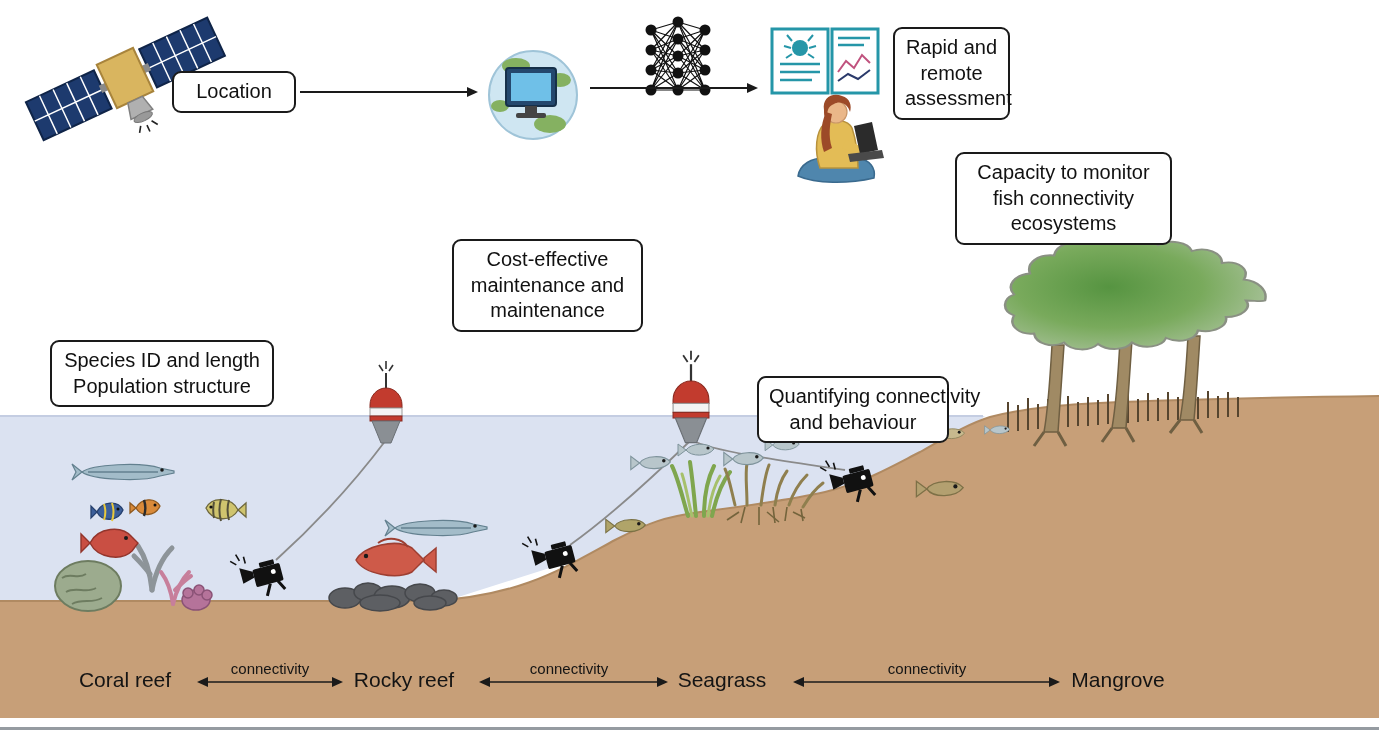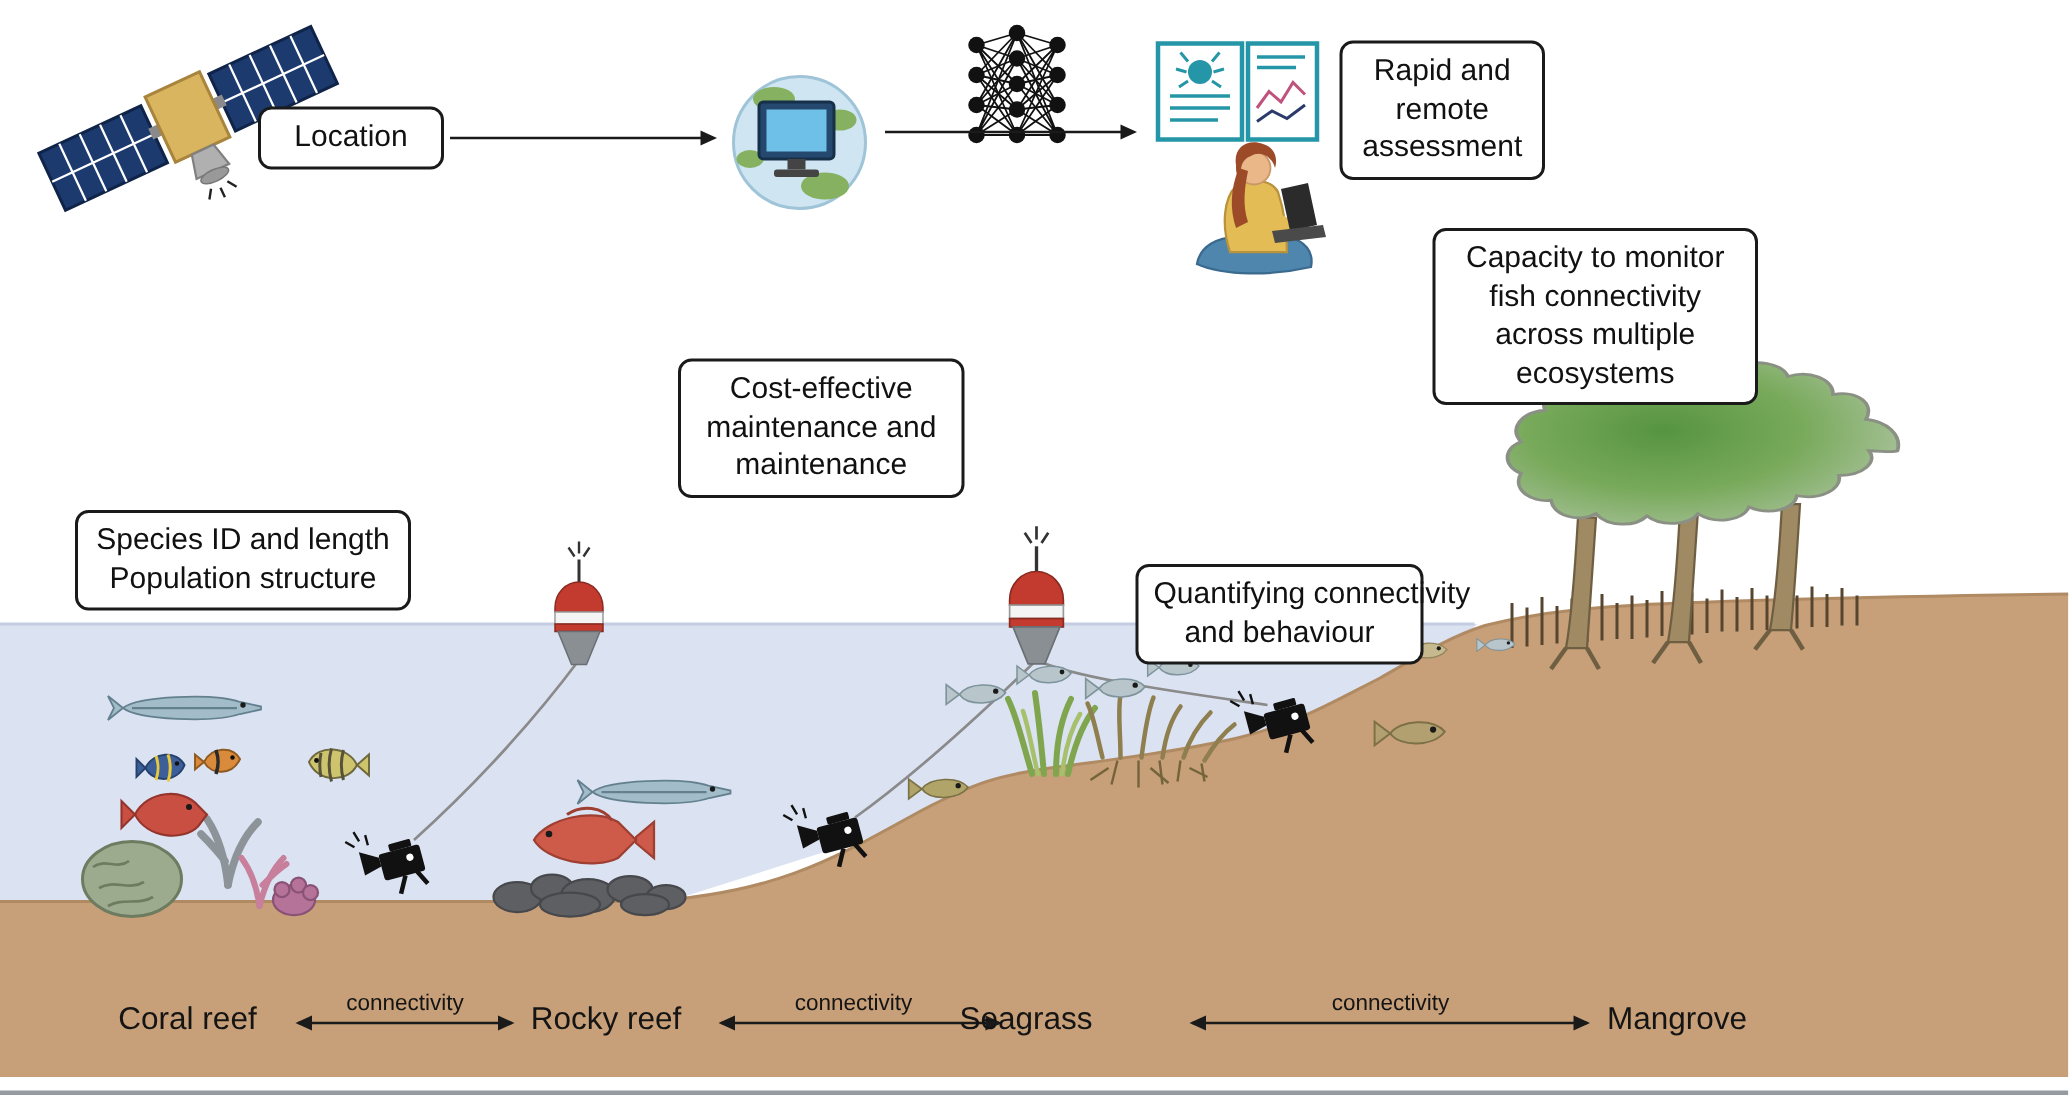--- a/index.html
+++ b/index.html
@@ -328,30 +328,29 @@
       <line x1="795" y1="682" x2="1058" y2="682" stroke="#1a1a1a" stroke-width="1.6"></line>
       <polygon points="793,682 804,677 804,687" fill="#1a1a1a"></polygon>
       <polygon points="1060,682 1049,677 1049,687" fill="#1a1a1a"></polygon>
     </g>
   </svg>
 
   <div class="box" style="left:172px;top:71px;width:124px;">
     <div class="line">Location</div>
   </div>
 
-  <div class="box" style="left:893px;top:27px;width:137px;">
+  <div class="box" style="left:893px;top:27px;width:117px;">
     <div class="line">Rapid and</div>
     <div class="line">remote</div>
     <div class="line">assessment</div>
   </div>
 
   <div class="box" style="left:955px;top:152px;width:217px;">
     <div class="line">Capacity to monitor</div>
     <div class="line">fish connectivity</div>
-    <div class="line">across multiple</div>
     <div class="line">ecosystems</div>
   </div>
 
   <div class="box" style="left:452px;top:239px;width:191px;">
     <div class="line">Cost-effective</div>
     <div class="line">maintenance and</div>
     <div class="line">maintenance</div>
   </div>
 
   <div class="box" style="left:50px;top:340px;width:224px;">
@@ -359,20 +358,20 @@
     <div class="line">Population structure</div>
   </div>
 
   <div class="box" style="left:757px;top:376px;width:192px;">
     <div class="line">Quantifying connectivity</div>
     <div class="line">and behaviour</div>
   </div>
 
   <div class="eco" style="left:125px;top:668px;">Coral reef</div>
   <div class="eco" style="left:404px;top:668px;">Rocky reef</div>
-  <div class="eco" style="left:684px;top:668px;">Seagrass</div>
+  <div class="eco" style="left:722px;top:668px;">Seagrass</div>
   <div class="eco" style="left:1118px;top:668px;">Mangrove</div>
 
   <div class="conn" style="left:270px;top:660px;">connectivity</div>
   <div class="conn" style="left:569px;top:660px;">connectivity</div>
   <div class="conn" style="left:927px;top:660px;">connectivity</div>
 
 </div>
 
 </body></html>

